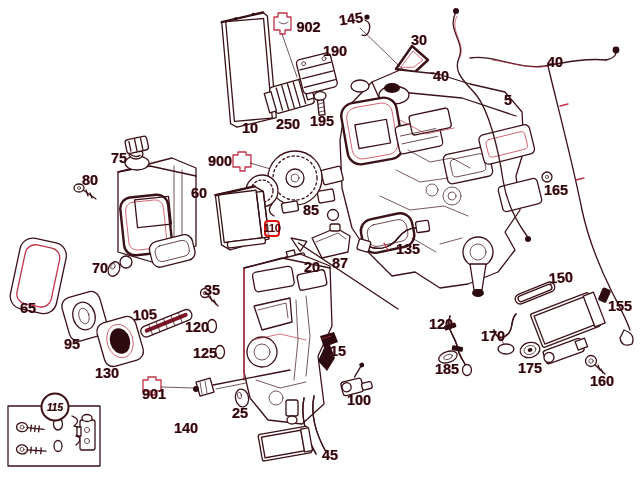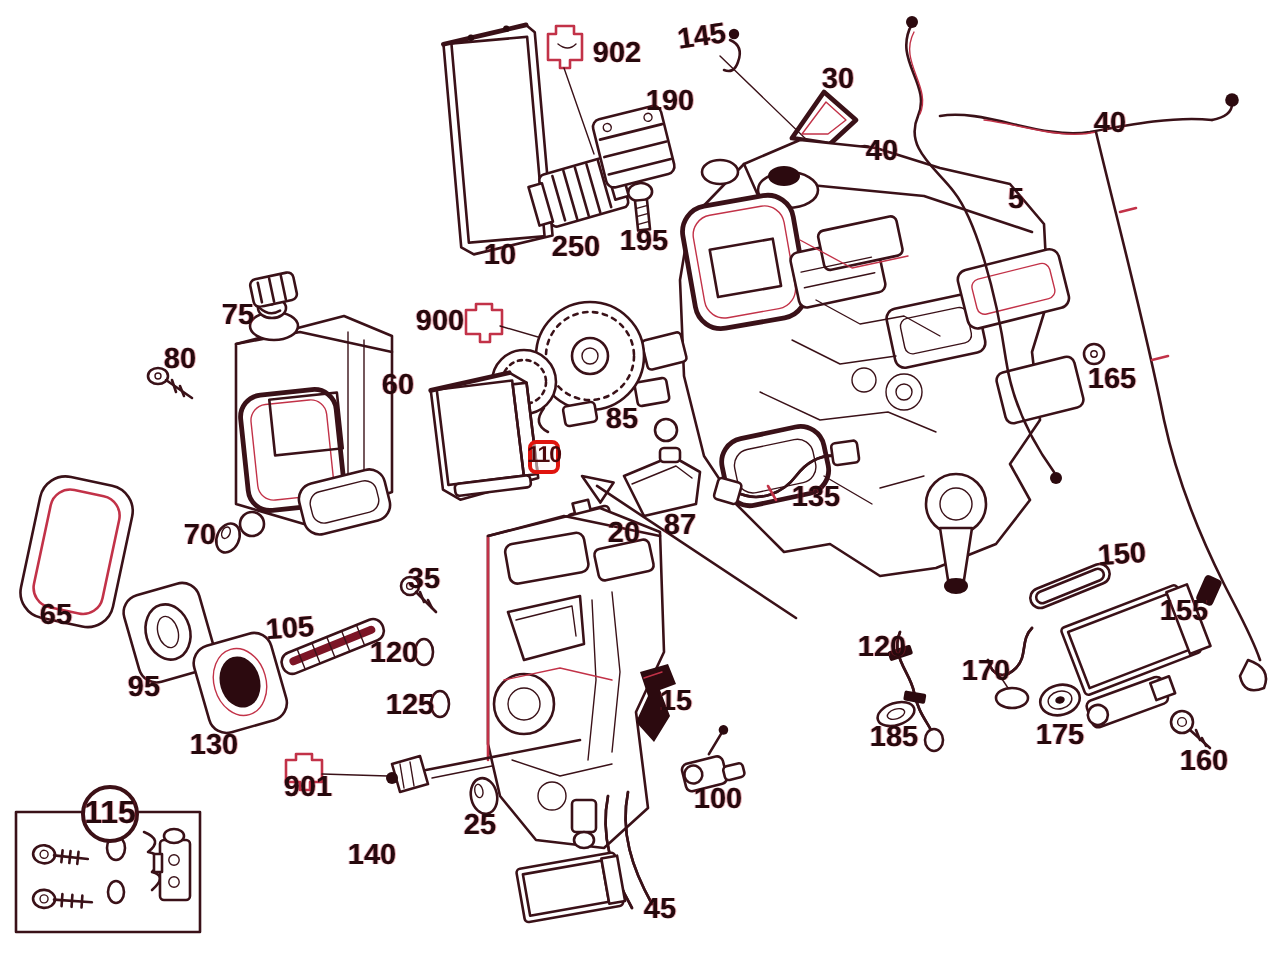--- a/index.html
+++ b/index.html
@@ -20,21 +20,21 @@
   #drawing .thick{stroke-width:2.4;}
   #labels{position:absolute;left:0;top:0;width:100%;height:100%;pointer-events:none;}
   .lbl{
     position:absolute;transform:translate(-50%,-50%) rotate(var(--r,0deg));
     font-weight:700;font-size:14.5px;color:#26090d;white-space:nowrap;line-height:1;
     text-shadow:0.5px 0 rgba(190,40,60,.40), -0.5px 0 rgba(190,40,60,.40);
   }
   .lbl.circled{
     width:29px;height:29px;border:2.2px solid #3c1016;border-radius:50%;
     background:#fff;display:flex;align-items:center;justify-content:center;
-    font-size:16px;box-sizing:border-box;
+    font-size:10px;box-sizing:border-box;font-style:italic;
   }
   #highlight-box{
     position:absolute;border:2.6px solid #e0140e;border-radius:4px;
     display:flex;align-items:center;justify-content:center;box-sizing:border-box;
     font-weight:700;font-size:11.5px;color:#4c070b;background:rgba(255,245,245,.55);
     letter-spacing:-.5px;line-height:1;cursor:pointer;
   }
 </style>
 </head>
 <body>
@@ -508,21 +508,21 @@
       <div class="lbl" style="left: 408px; top: 249px;">135</div>
       <div class="lbl" style="left: 100px; top: 268px;">70</div>
       <div class="lbl" style="left: 212px; top: 290px;">35</div>
       <div class="lbl" style="left: 28px; top: 308px;">65</div>
       <div class="lbl" style="left: 145px; top: 315px; --r: -4deg;">105</div>
       <div class="lbl" style="left: 197px; top: 327px;">120</div>
       <div class="lbl" style="left: 205px; top: 353px;">125</div>
       <div class="lbl" style="left: 72px; top: 344px;">95</div>
       <div class="lbl" style="left: 107px; top: 373px;">130</div>
       <div class="lbl" style="left: 561px; top: 278px; --r: -4deg;">150</div>
-      <div class="lbl" style="left: 592px; top: 306px;">155</div>
+      <div class="lbl" style="left: 620px; top: 306px;">155</div>
       <div class="lbl" style="left: 530px; top: 368px;">175</div>
       <div class="lbl" style="left: 602px; top: 381px;">160</div>
       <div class="lbl" style="left: 441px; top: 324px;">120</div>
       <div class="lbl" style="left: 493px; top: 336px;">170</div>
       <div class="lbl" style="left: 447px; top: 369px;">185</div>
       <div class="lbl" style="left: 154px; top: 394px;">901</div>
       <div class="lbl" style="left: 186px; top: 394px; margin-top: 34px;">140</div>
       <div class="lbl" style="left: 240px; top: 413px;">25</div>
       <div class="lbl" style="left: 359px; top: 400px;">100</div>
       <div class="lbl" style="left: 338px; top: 351px;">15</div>

